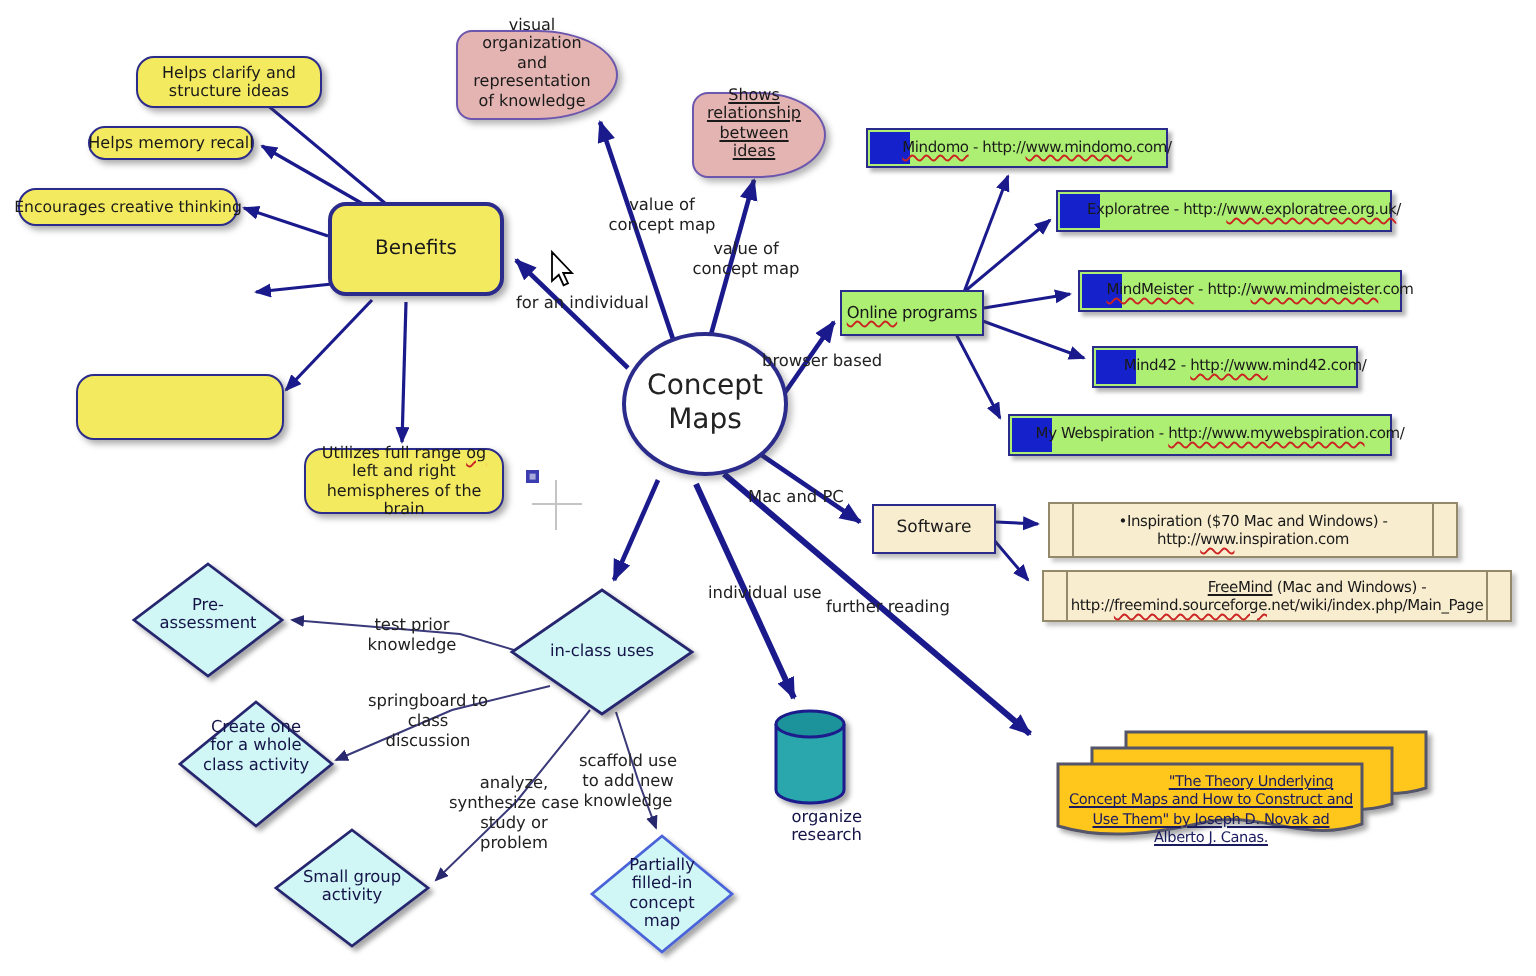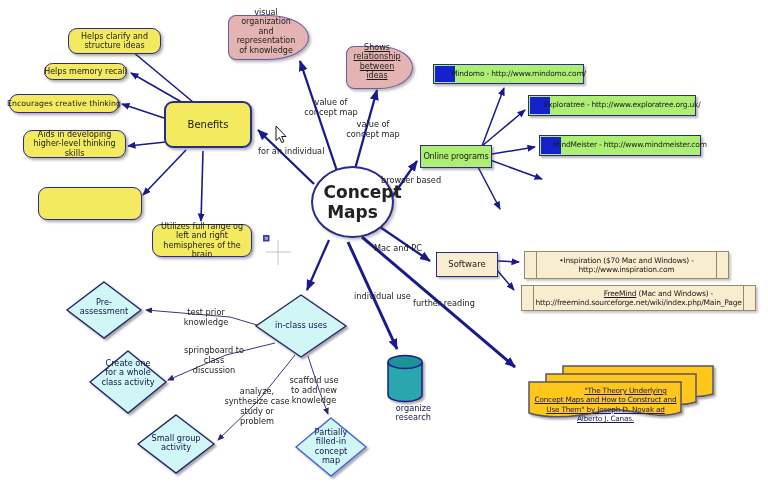--- a/index.html
+++ b/index.html
@@ -8,38 +8,38 @@
   #edges{position:absolute;left:0;top:0;z-index:1;}
   .node{position:absolute;z-index:2;display:flex;align-items:center;justify-content:center;
         text-align:center;line-height:1.18;font-size:8.5px;color:#1a1a1a;box-sizing:border-box;}
   .ybox{background:#F4EA60;border:1.4px solid #2B2B8C;border-radius:9px;
         box-shadow:2px 2px 3px rgba(70,70,70,.45);padding:2px 4px;}
   .benefits{border-width:2px;font-size:10px;}
   .pink{background:#E3B4B1;border:1.4px solid #6C56AE;
         border-radius:8px 50% 50% 8px / 8px 50% 50% 8px;
         box-shadow:2px 2px 3px rgba(70,70,70,.4);padding:2px 10px 14px 5px;font-size:8px;justify-content:flex-end;}
   .ellipse{background:#ffffff;border:2px solid #2B2B8C;border-radius:50%;
-           box-shadow:2px 2px 3px rgba(70,70,70,.35);font-weight:bold;font-size:17px;color:#222;}
+           box-shadow:2px 2px 3px rgba(70,70,70,.35);font-weight:normal;font-size:14px;color:#222;}
   .gbox{background:#ACEF72;border:1.3px solid #2B2B8C;box-shadow:2px 2px 2px rgba(70,70,70,.4);
         font-size:7.5px;white-space:nowrap;letter-spacing:-.2px;}
   .gbox .tab{position:absolute;left:1px;top:1px;bottom:1px;width:20px;background:#1522CC;}
   .gbox .txt{position:relative;width:100%;padding-left:20px;}
   .gbox.notab .txt{padding-left:0;}
   .tanbox{background:#F9EDCF;border:1.5px solid #2B2B8C;box-shadow:2px 2px 2px rgba(70,70,70,.35);
           font-size:8.5px;}
   .card{background:#F9EDCF;border:1px solid #948A6B;box-shadow:2px 2px 2px rgba(70,70,70,.3);
         font-size:7.5px;flex-direction:column;letter-spacing:-.2px;line-height:1.25;}
   .card:before,.card:after{content:"";position:absolute;top:0;bottom:0;width:1px;background:#948A6B;}
   .card:before{left:11px;} .card:after{right:11px;}
   .dlabel{position:absolute;z-index:2;text-align:center;font-size:8.2px;line-height:1.15;color:#15154a;}
   .elabel{position:absolute;z-index:2;text-align:center;font-size:8.2px;line-height:1.2;color:#222;}
   .nowrap{white-space:nowrap;}
   .doctext{position:absolute;z-index:2;text-align:center;font-size:7.3px;line-height:1.3;
            color:#1a1a5e;letter-spacing:-.2px;}
-  .sq{text-decoration-style:wavy;text-decoration-color:#cc2222;
+  .sq{text-decoration:underline;text-decoration-style:wavy;text-decoration-color:#cc2222;
       text-decoration-thickness:1px;text-underline-offset:1px;text-align:right;}
   .u{text-decoration:underline;padding-left:40px;}
 </style>
 </head>
 <body>
 
 <div id="stage">
 
   <svg id="edges" width="768" height="488" viewBox="0 0 768 488">
     <defs>
@@ -135,23 +135,20 @@
   </div>
 
   <div class="node ybox" style="left:44px;top:63px;width:83px;height:17px;font-size:8px;white-space:nowrap;">
     <span>Helps memory recall</span>
   </div>
 
   <div class="node ybox" style="left:9px;top:94px;width:110px;height:19px;font-size:7.8px;white-space:nowrap;">
     <span>Encourages creative thinking</span>
   </div>
 
-  <div class="node ybox" style="left:23px;top:130px;width:103px;height:28px;font-size:8px;">
-    <span>Aids in developing higher-level thinking skills</span>
-  </div>
 
   <div class="node ybox" style="left:38px;top:187px;width:104px;height:33px;font-size:8px;">
     <span></span>
   </div>
 
   <div class="node ybox" style="left:152px;top:224px;width:100px;height:33px;font-size:8px;">
     <span><span>Utilizes full range </span><span class="sq">og</span><span> left and right hemispheres of the brain</span></span>
   </div>
 
   <div class="node ybox benefits" style="left:164px;top:101px;width:88px;height:47px;">
@@ -182,21 +179,29 @@
   <div class="node gbox" style="left:528px;top:95px;width:168px;height:21px;">
     <span class="tab"></span>
     <span class="txt"><span>Exploratree - http://</span><span class="sq">www.exploratree.org.uk</span><span>/</span></span>
   </div>
 
   <div class="node gbox" style="left:539px;top:135px;width:162px;height:21px;">
     <span class="tab"></span>
     <span class="txt"><span class="sq">MindMeister</span><span> - http://</span><span class="sq">www.mindmeister</span><span>.com</span></span>
   </div>
 
-
+  <div class="node gbox" style="left:546px;top:173px;width:133px;height:21px;">
+    <span class="tab"></span>
+    <span class="txt"><span>Mind42 - </span><span class="sq">http://www</span><span>.mind42.com/</span></span>
+  </div>
+
+  <div class="node gbox" style="left:504px;top:207px;width:192px;height:21px;">
+    <span class="tab"></span>
+    <span class="txt"><span>My Webspiration - </span><span class="sq">http://www.mywebspiration</span><span>.com/</span></span>
+  </div>
 
   <div class="node tanbox" style="left:436px;top:252px;width:62px;height:25px;justify-content:center;">
     <span>Software</span>
   </div>
 
   <div class="node card" style="left:524px;top:251px;width:205px;height:28px;">
     <span>•Inspiration ($70 Mac and Windows) -</span>
     <span><span>http://</span><span class="sq">www</span><span>.inspiration.com</span></span>
   </div>
 

